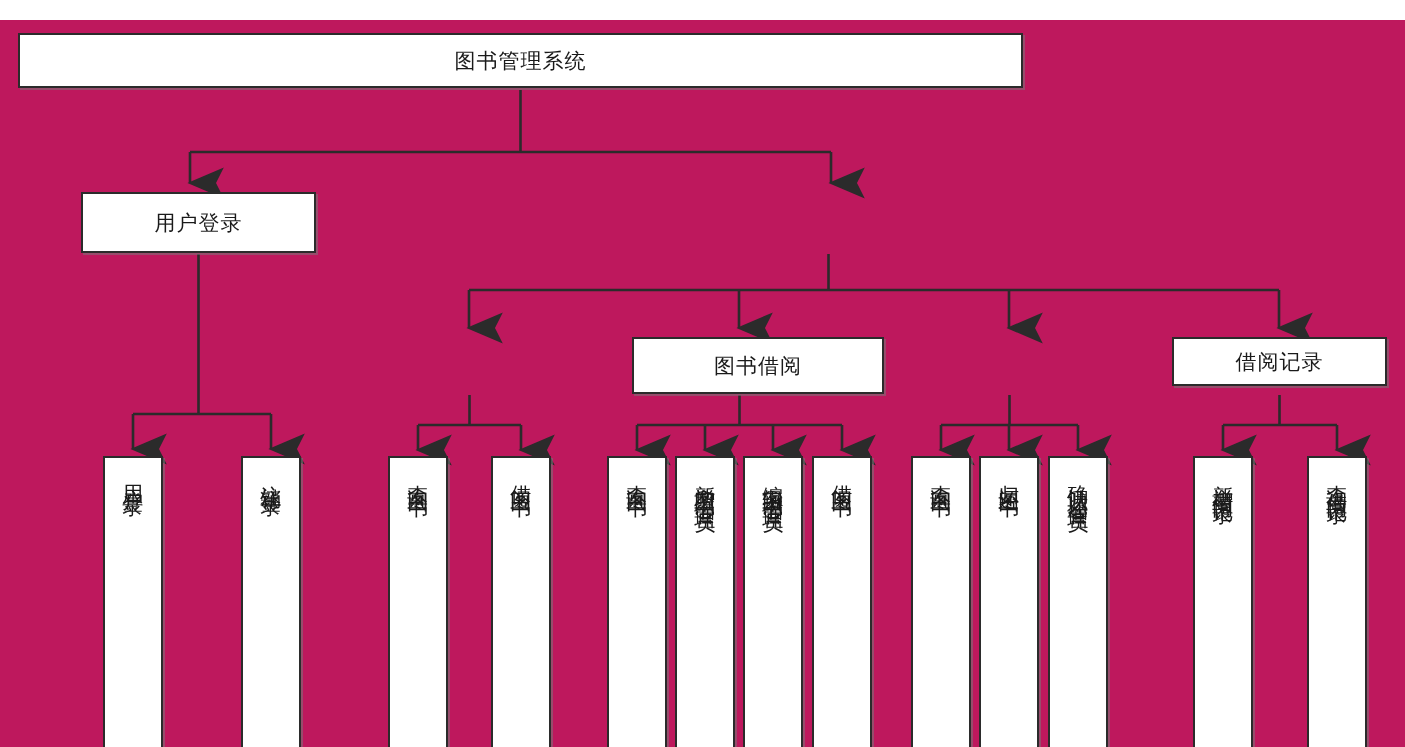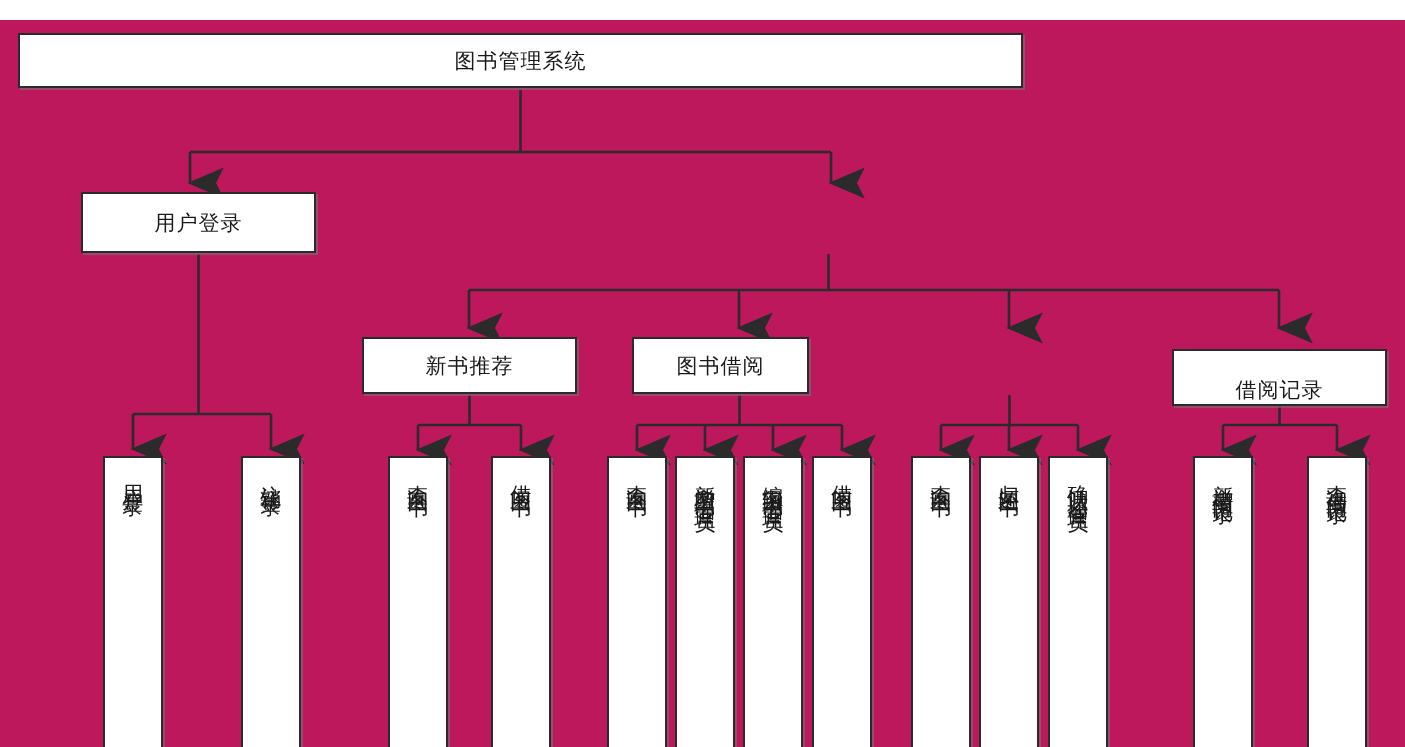--- a/index.html
+++ b/index.html
@@ -121,27 +121,24 @@
   </svg>
 
   <div class="node horiz" style="left:18px; top:13px; width:1005px; height:55px;">
     <span>图书管理系统</span>
   </div>
 
   <div class="node horiz" style="left:81px; top:172px; width:235px; height:61px;">
     <span>用户登录</span>
   </div>
 
-  <div class="node horiz" style="left:362px; top:317px; width:215px; height:57px;">
-    <span>新书推荐</span>
-  </div>
-  <div class="node horiz" style="left:632px; top:317px; width:177px; height:57px;">
+  <div class="node horiz" style="left:632px; top:317px; width:252px; height:57px;">
     <span>图书借阅</span>
   </div>
-  <div class="node horiz" style="left:1172px; top:329px; width:215px; height:57px;align-items:flex-end;">
+  <div class="node horiz" style="left:1172px; top:317px; width:215px; height:49px;">
     <span>借阅记录</span>
   </div>
 
   <div class="node vert" style="left:103px; top:436px; width:60px; height:299px;">
     <span class="vlabel">用户登录</span>
   </div>
   <div class="node vert" style="left:241px; top:436px; width:60px; height:299px;">
     <span class="vlabel">注销登录</span>
   </div>
 

